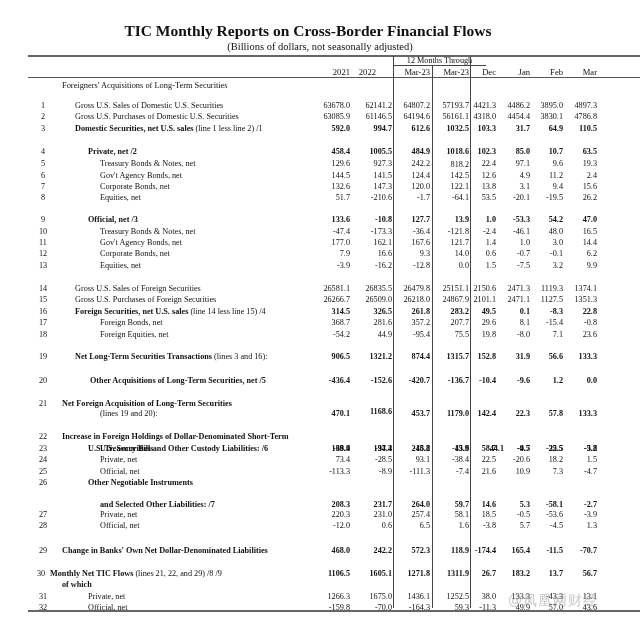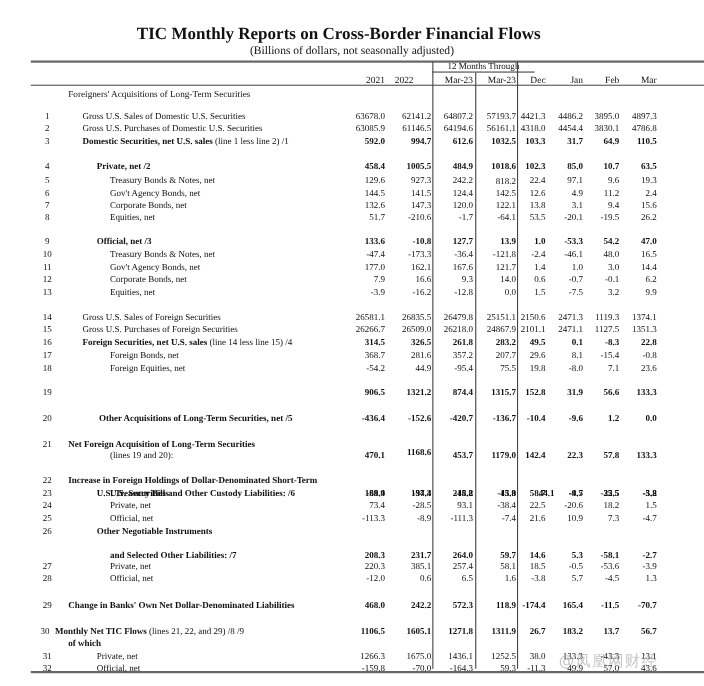--- a/index.html
+++ b/index.html
@@ -264,20 +264,21 @@
       <span class="cell" style="left: 344px; top: 0px;">44.9</span>
       <span class="cell" style="left: 382px; top: 0px;">-95.4</span>
       <span class="cell" style="left: 421px; top: 0px;">75.5</span>
       <span class="cell" style="left: 448px; top: 0px;">19.8</span>
       <span class="cell" style="left: 482px; top: 0px;">-8.0</span>
       <span class="cell" style="left: 515px; top: 0px;">7.1</span>
       <span class="cell" style="left: 549px; top: 0px;">23.6</span>
     </div>
     <div class="row" style="top: 352px;">
       <span class="num">19</span>
+      <span class="lbl" style="left: 75px;"><span class="b">Net Long-Term Securities Transactions</span><span> (lines 3 and 16):</span></span>
       <span class="cell b" style="left: 302px; top: 0px;">906.5</span>
       <span class="cell b" style="left: 344px; top: 0px;">1321.2</span>
       <span class="cell b" style="left: 382px; top: 0px;">874.4</span>
       <span class="cell b" style="left: 421px; top: 0px;">1315.7</span>
       <span class="cell b" style="left: 448px; top: 0px;">152.8</span>
       <span class="cell b" style="left: 482px; top: 0px;">31.9</span>
       <span class="cell b" style="left: 515px; top: 0px;">56.6</span>
       <span class="cell b" style="left: 549px; top: 0px;">133.3</span>
     </div>
     <div class="row" style="top: 376px;">
@@ -364,21 +365,21 @@
       <span class="cell b" style="left: 448px; top: 22px;">14.6</span>
       <span class="cell b" style="left: 482px; top: 22px;">5.3</span>
       <span class="cell b" style="left: 515px; top: 22px;">-58.1</span>
       <span class="cell b" style="left: 549px; top: 22px;">-2.7</span>
     </div>
     <div class="sub b" style="top: 500px; left: 100px;">and Selected Other Liabilities: /7</div>
     <div class="row" style="top: 510px;">
       <span class="num">27</span>
       <span class="lbl" style="left: 100px;"><span>Private, net</span><span></span></span>
       <span class="cell" style="left: 302px; top: 0px;">220.3</span>
-      <span class="cell" style="left: 344px; top: 0px;">385.1</span>
+      <span class="cell" style="left: 344px; top: 0px;">231.0</span>
       <span class="cell" style="left: 382px; top: 0px;">257.4</span>
       <span class="cell" style="left: 421px; top: 0px;">58.1</span>
       <span class="cell" style="left: 448px; top: 0px;">18.5</span>
       <span class="cell" style="left: 482px; top: 0px;">-0.5</span>
       <span class="cell" style="left: 515px; top: 0px;">-53.6</span>
       <span class="cell" style="left: 549px; top: 0px;">-3.9</span>
     </div>
     <div class="row" style="top: 521px;">
       <span class="num">28</span>
       <span class="lbl" style="left: 100px;"><span>Official, net</span><span></span></span>

